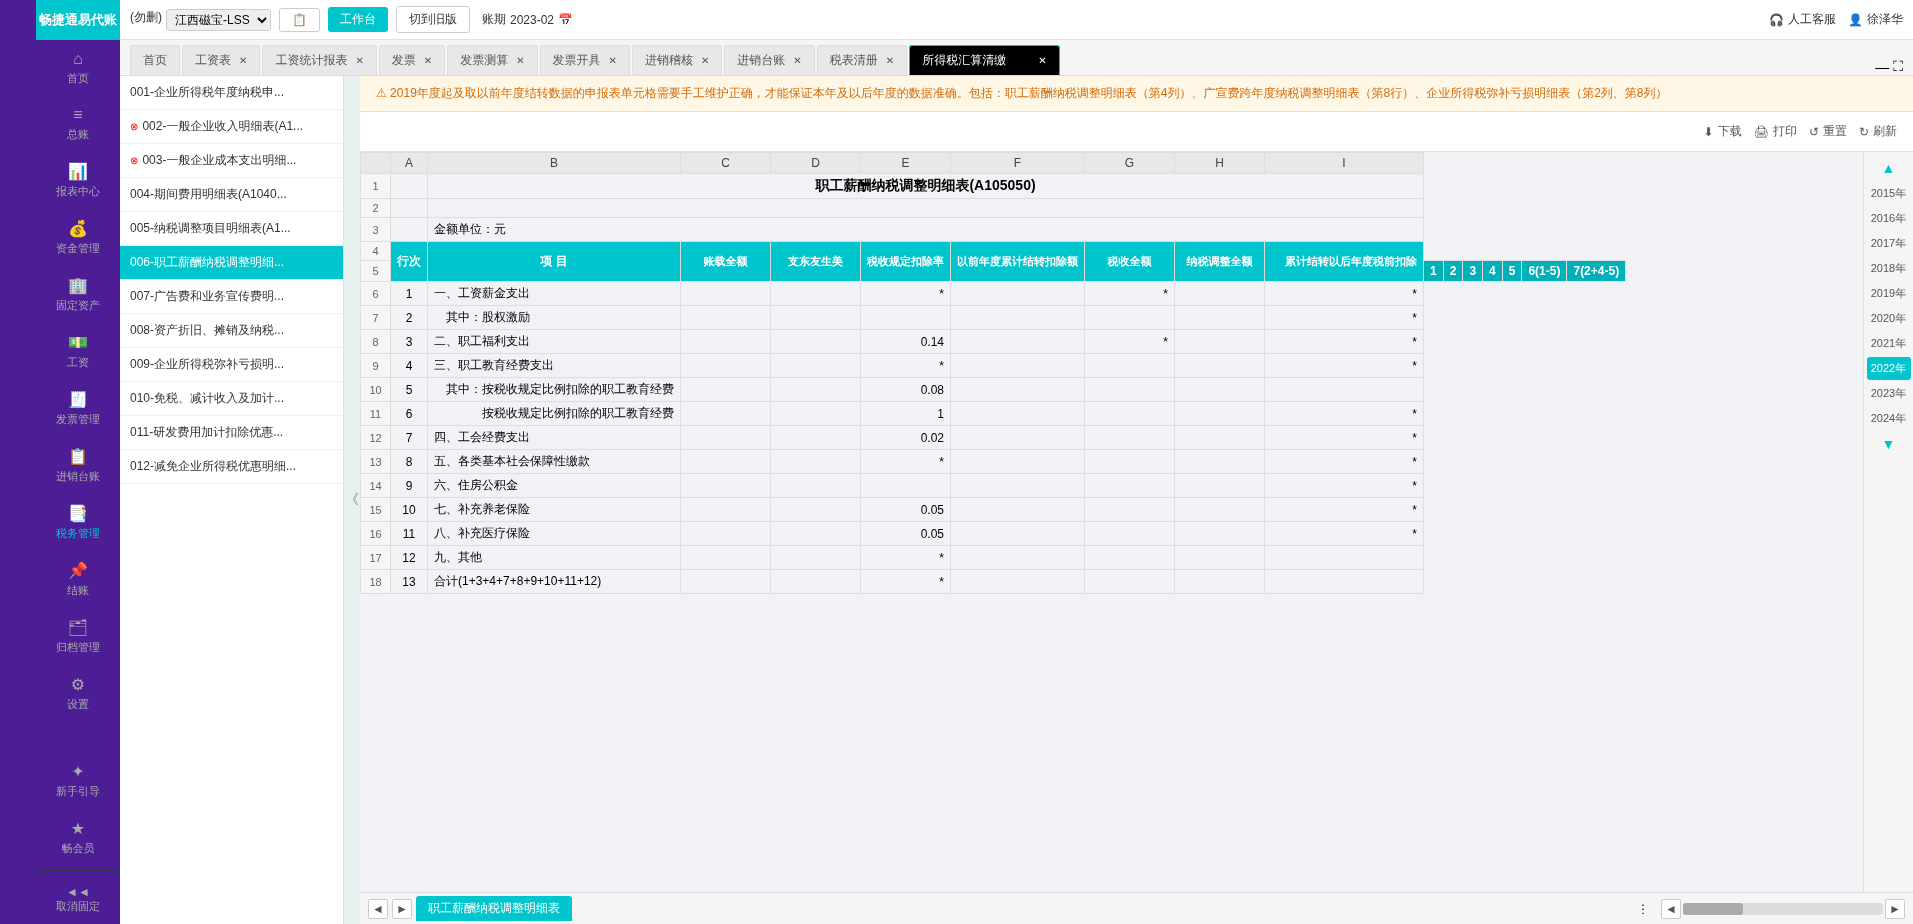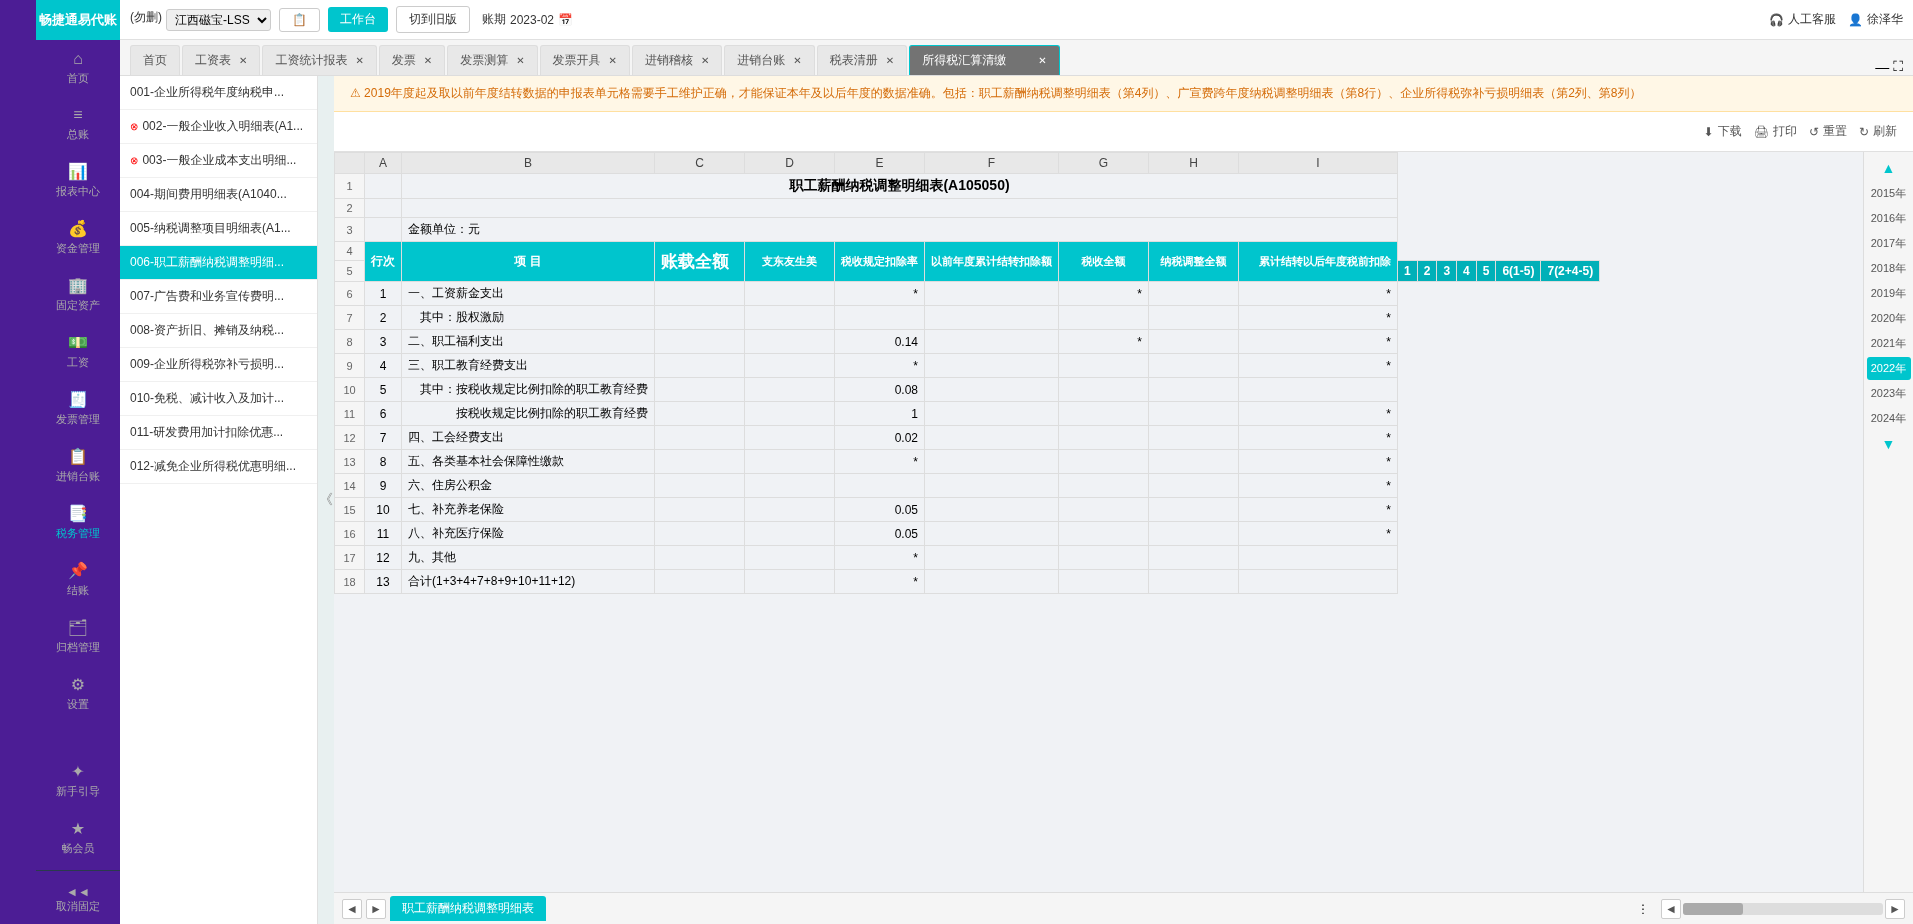--- a/index.html
+++ b/index.html
@@ -24,28 +24,28 @@
     .topbar-company select { border: 1px solid #ccc; padding: 2px 4px; border-radius: 3px; font-size: 12px; }
     .topbar-btn { background: #00c5cd; color: white; border: none; padding: 4px 12px; border-radius: 3px; cursor: pointer; font-size: 12px; }
     .topbar-btn-outline { background: white; color: #333; border: 1px solid #ccc; padding: 4px 12px; border-radius: 3px; cursor: pointer; font-size: 12px; }
     .topbar-period { display: flex; align-items: center; gap: 4px; margin-left: 4px; color: #333; font-size: 12px; }
     .topbar-right { margin-left: auto; display: flex; align-items: center; gap: 12px; color: #333; font-size: 12px; }
     .topbar-right .user { display: flex; align-items: center; gap: 4px; cursor: pointer; }
 
     
     .tabs-bar { height: 36px; background: #f5f5f5; display: flex; align-items: flex-end; padding: 0 10px; border-bottom: 1px solid #ddd; flex-shrink: 0; gap: 2px; }
     .tab { padding: 6px 12px; background: #e8e8e8; border: 1px solid #ddd; border-bottom: none; border-radius: 3px 3px 0 0; cursor: pointer; color: #555; font-size: 12px; display: flex; align-items: center; gap: 4px; }
-    .tab.active { background: #737373; color: white; border-color: #00c5cd; gap: 28px; }
+    .tab.active { background: #000000; color: white; border-color: #00c5cd; gap: 28px; }
     .tab .close { margin-left: 4px; font-size: 10px; cursor: pointer; }
 
     
     .content { flex: 1; display: flex; overflow: hidden; }
 
     
-    .left-panel { width: 198px; background: #fff; border-right: 1px solid #e0e0e0; overflow-y: auto; flex-shrink: 0; }
+    .left-panel { width: 224px; background: #fff; border-right: 1px solid #e0e0e0; overflow-y: auto; flex-shrink: 0; }
     .left-panel-item { padding: 8px 10px; cursor: pointer; color: #333; font-size: 12px; border-bottom: 1px solid #f0f0f0; display: flex; align-items: center; gap: 4px; }
     .left-panel-item.active { background: #00c5cd; color: white; }
     .left-panel-item .error-icon { color: #f00; font-size: 10px; }
 
     
     .right-area { flex: 1; display: flex; flex-direction: column; overflow: hidden; }
 
     
     .warning-bar { background: #fff7e6; border-bottom: 1px solid #ffe0a0; padding: 8px 16px; font-size: 12px; color: #d46b08; flex-shrink: 0; line-height: 1.6; }
 
@@ -346,21 +346,21 @@
               <tr>
                 <td class="row-num">3</td>
                 <td></td>
                 <td colspan="8" class="unit-row">金额单位：元</td>
               </tr>
 
               <tr>
                 <td class="row-num">4</td>
                 <th rowspan="2" style="text-align:center;">行次</th>
                 <th rowspan="2" style="text-align:center;">项 目</th>
-                <th rowspan="2" style="text-align:left; font-size:17px;">账载全额</th>
+                <th rowspan="2" style="text-align:center; font-size:11px;">账载全额</th>
                 <th rowspan="2" style="text-align:center; font-size:11px;">支东友生美</th>
                 <th rowspan="2" style="text-align:center; font-size:11px;">税收规定扣除率</th>
                 <th rowspan="2" style="text-align:left; font-size:11px;">以前年度累计结转扣除额</th>
                 <th rowspan="2" style="text-align:center; font-size:11px;">税收全额</th>
                 <th rowspan="2" style="text-align:center; font-size:11px;">纳税调整全额</th>
                 <th rowspan="2" style="text-align:center; font-size:11px;padding-left:20px;">累计结转以后年度税前扣除</th>
               </tr>
 
               <tr>
                 <td class="row-num">5</td>

